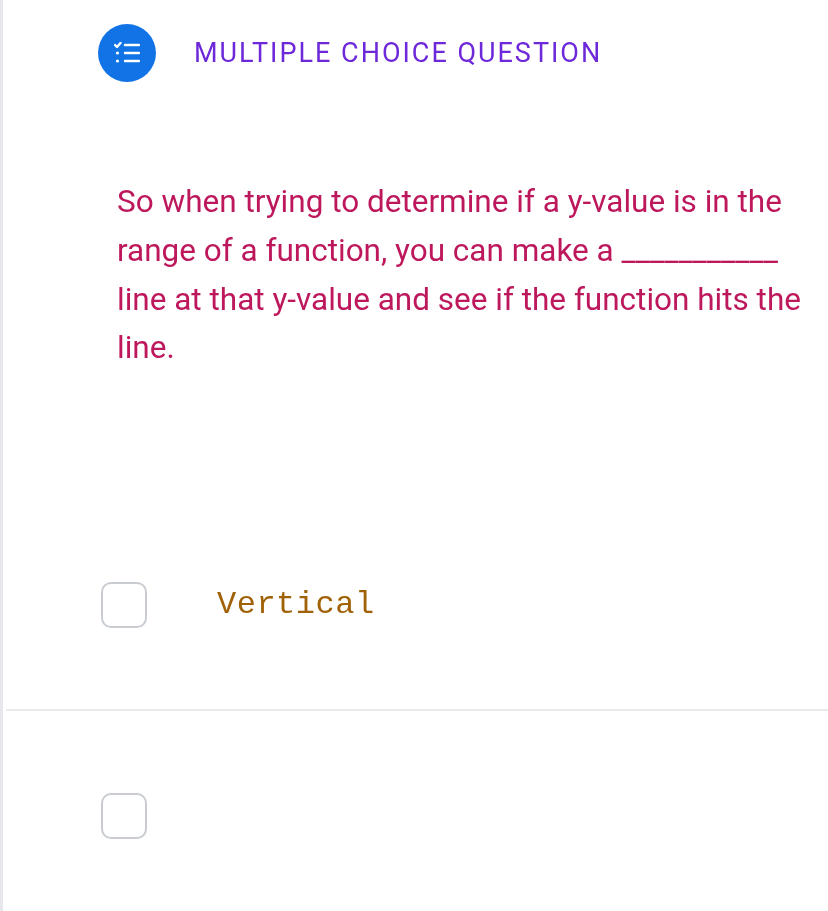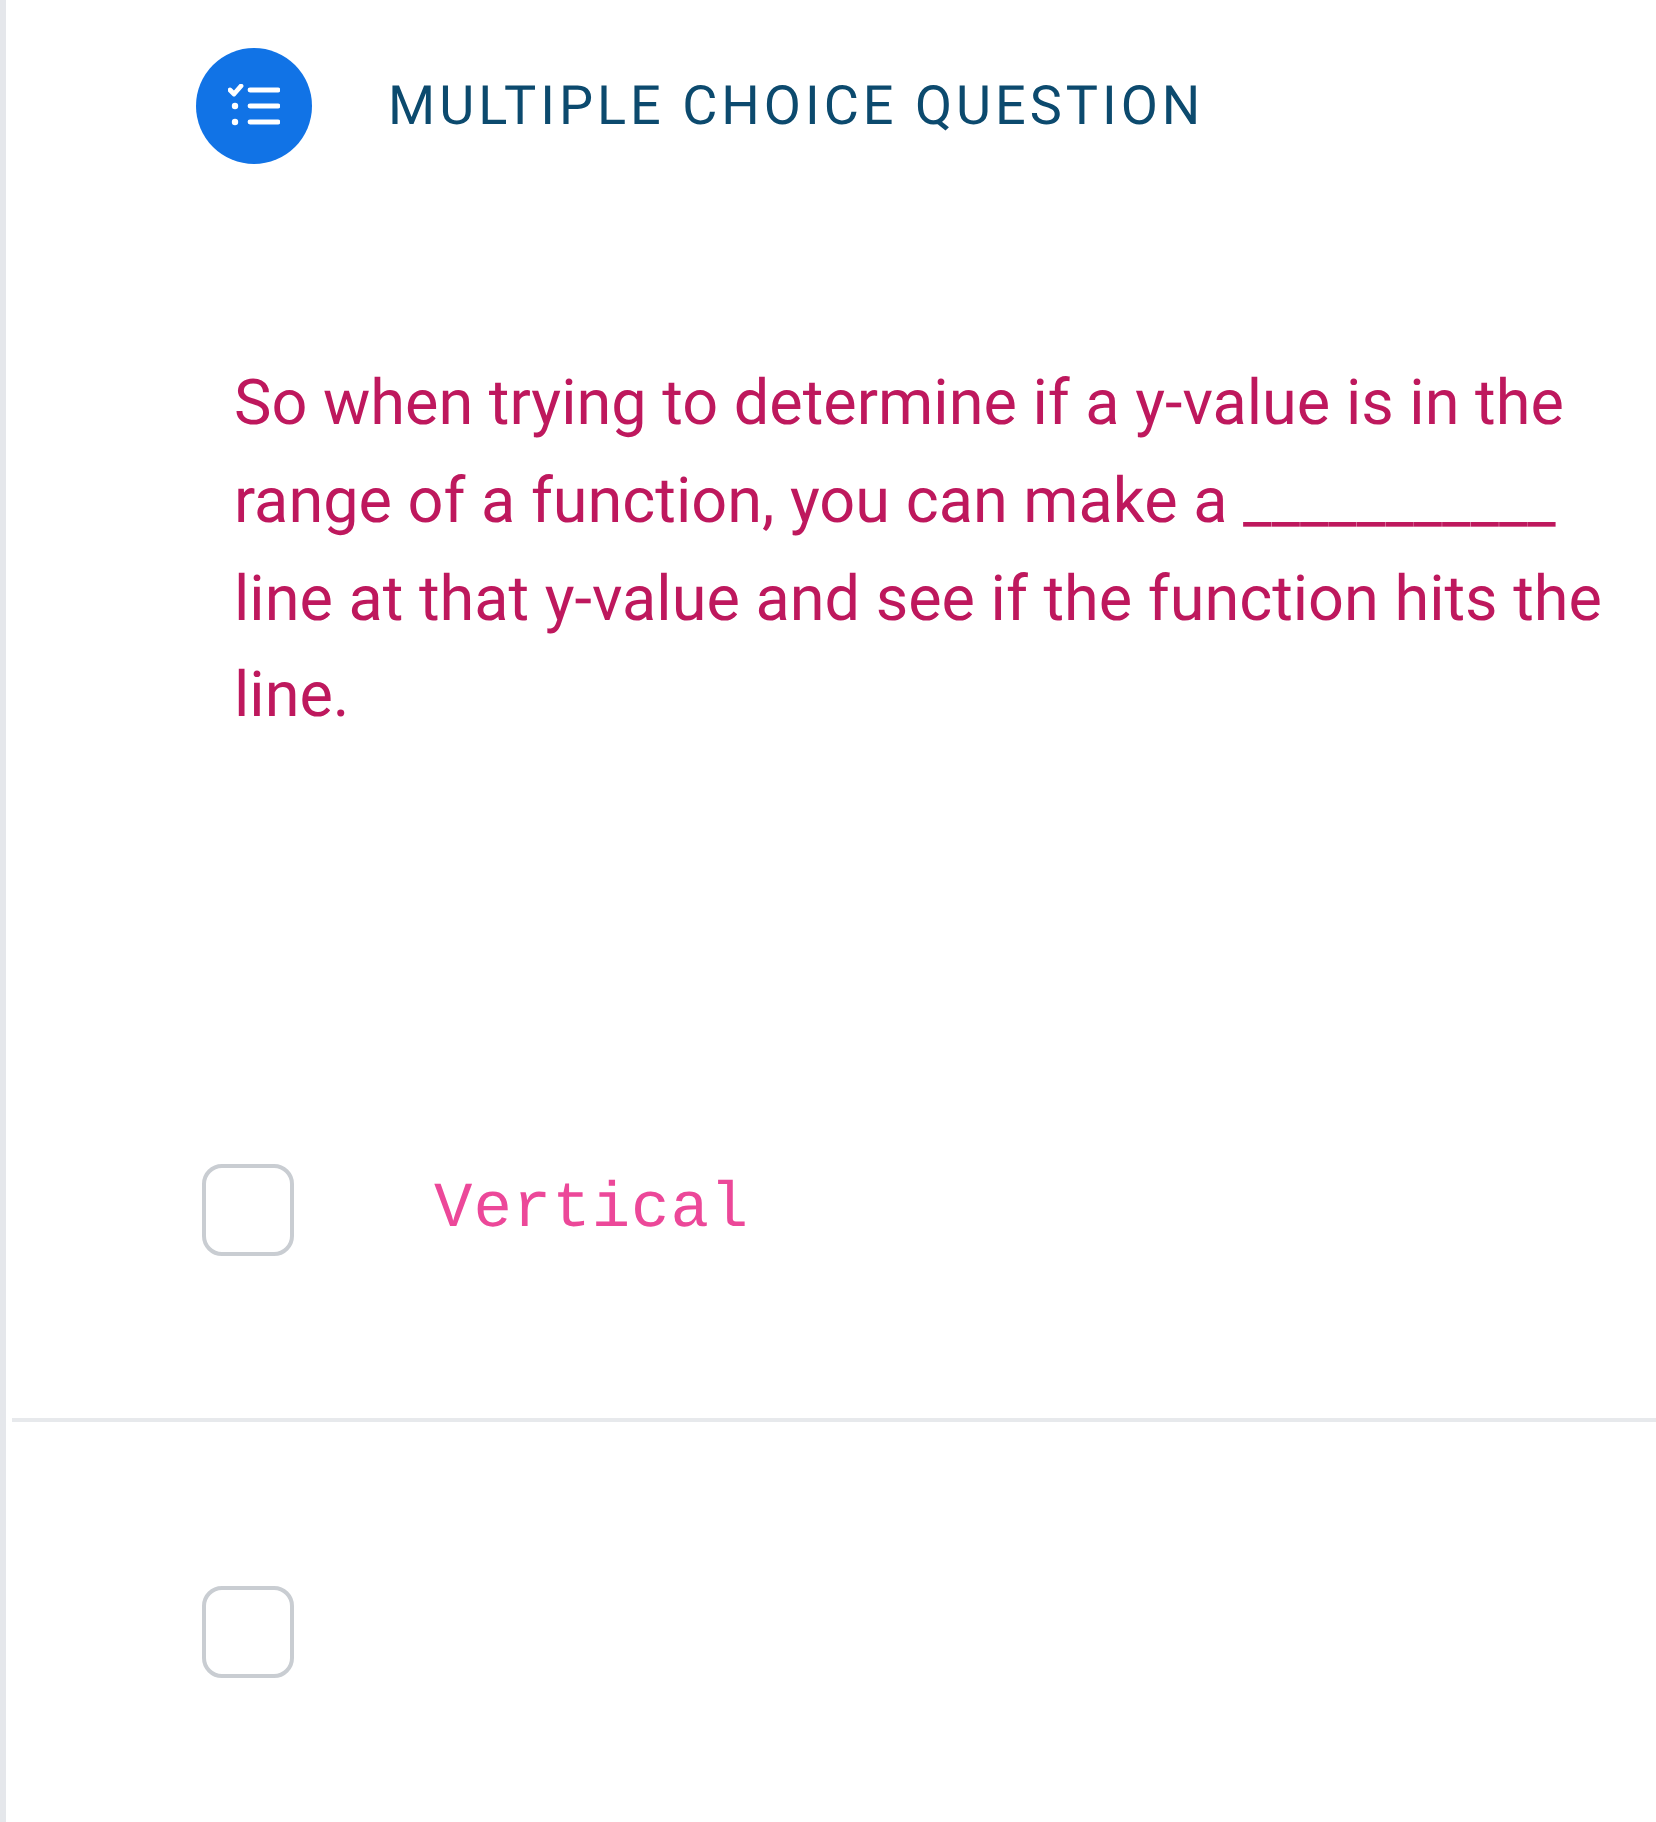--- a/index.html
+++ b/index.html
@@ -36,21 +36,21 @@
     background: #1173e6;
     display: flex;
     align-items: center;
     justify-content: center;
   }
   .badge svg { display: block; }
 
   .qtype {
     font-size: 27px;
     letter-spacing: 2px;
-    color: #0c4a6e;
+    color: #6d28d9;
     font-weight: 400;
   }
 
   
   .question {
     position: absolute;
     left: 114px;
     top: 178px;
     right: 10px;
     font-size: 31.5px;
@@ -84,21 +84,21 @@
     border: 2px solid #c9cdd2;
     border-radius: 10px;
     background: #fff;
     box-sizing: border-box;
     flex: 0 0 auto;
   }
   .opt-label {
     font-family: "SFMono-Regular", ui-monospace, Menlo, Consolas, "Liberation Mono", monospace;
     font-size: 32px;
     letter-spacing: 0.5px;
-    color: #ec4899;
+    color: #a16207;
   }
 </style>
 </head>
 <body>
 
 <div class="page">
 
   <div class="header">
     <div class="badge">
       <span>

